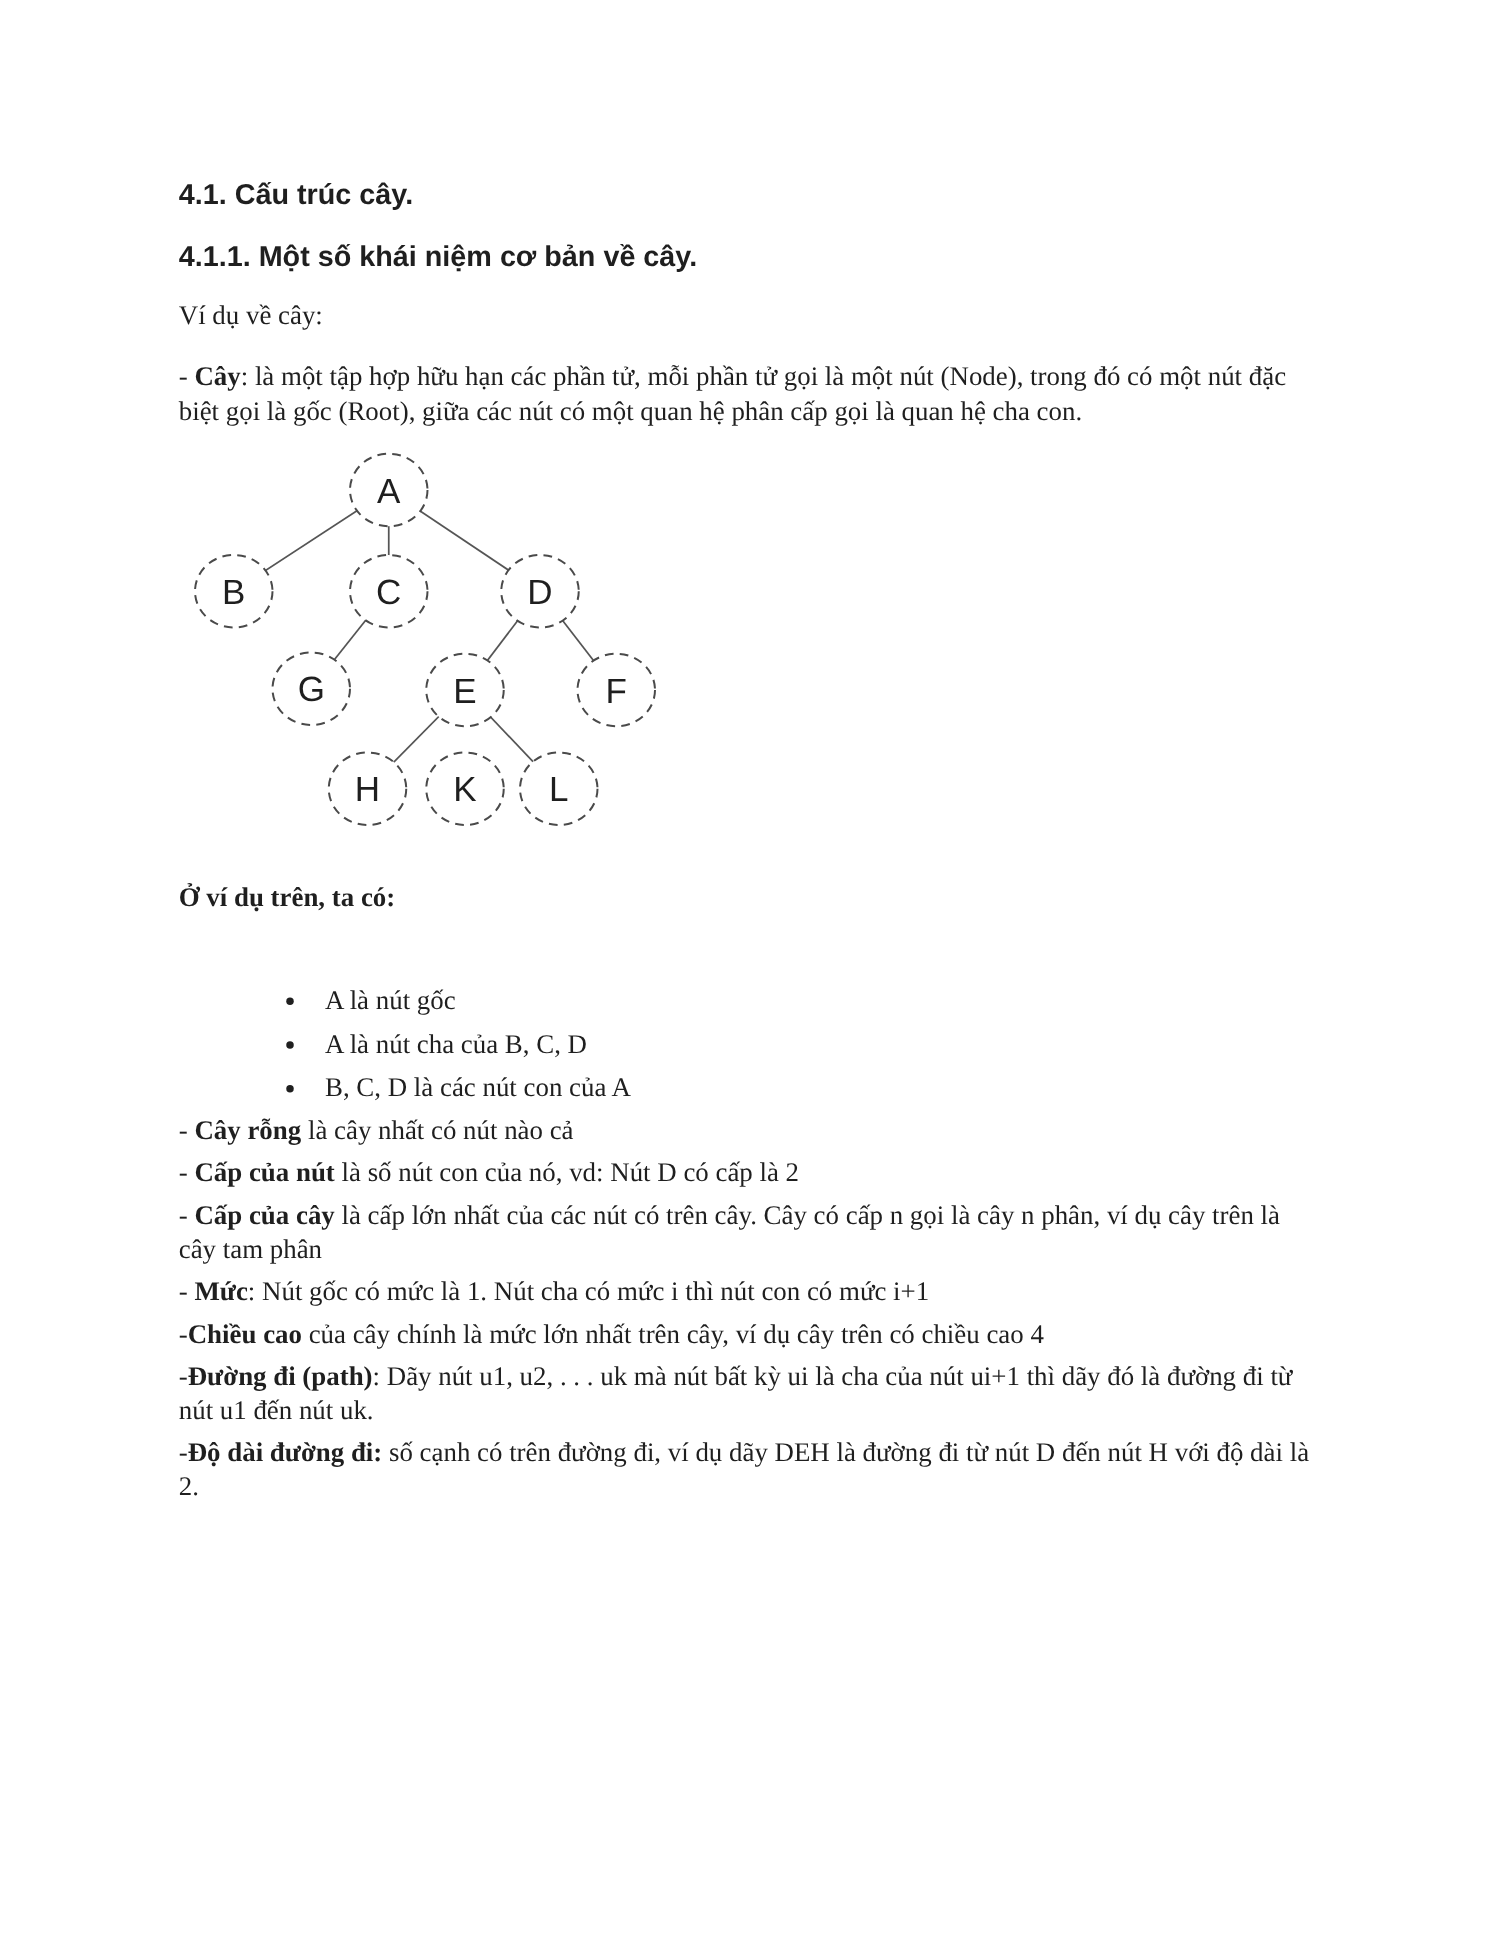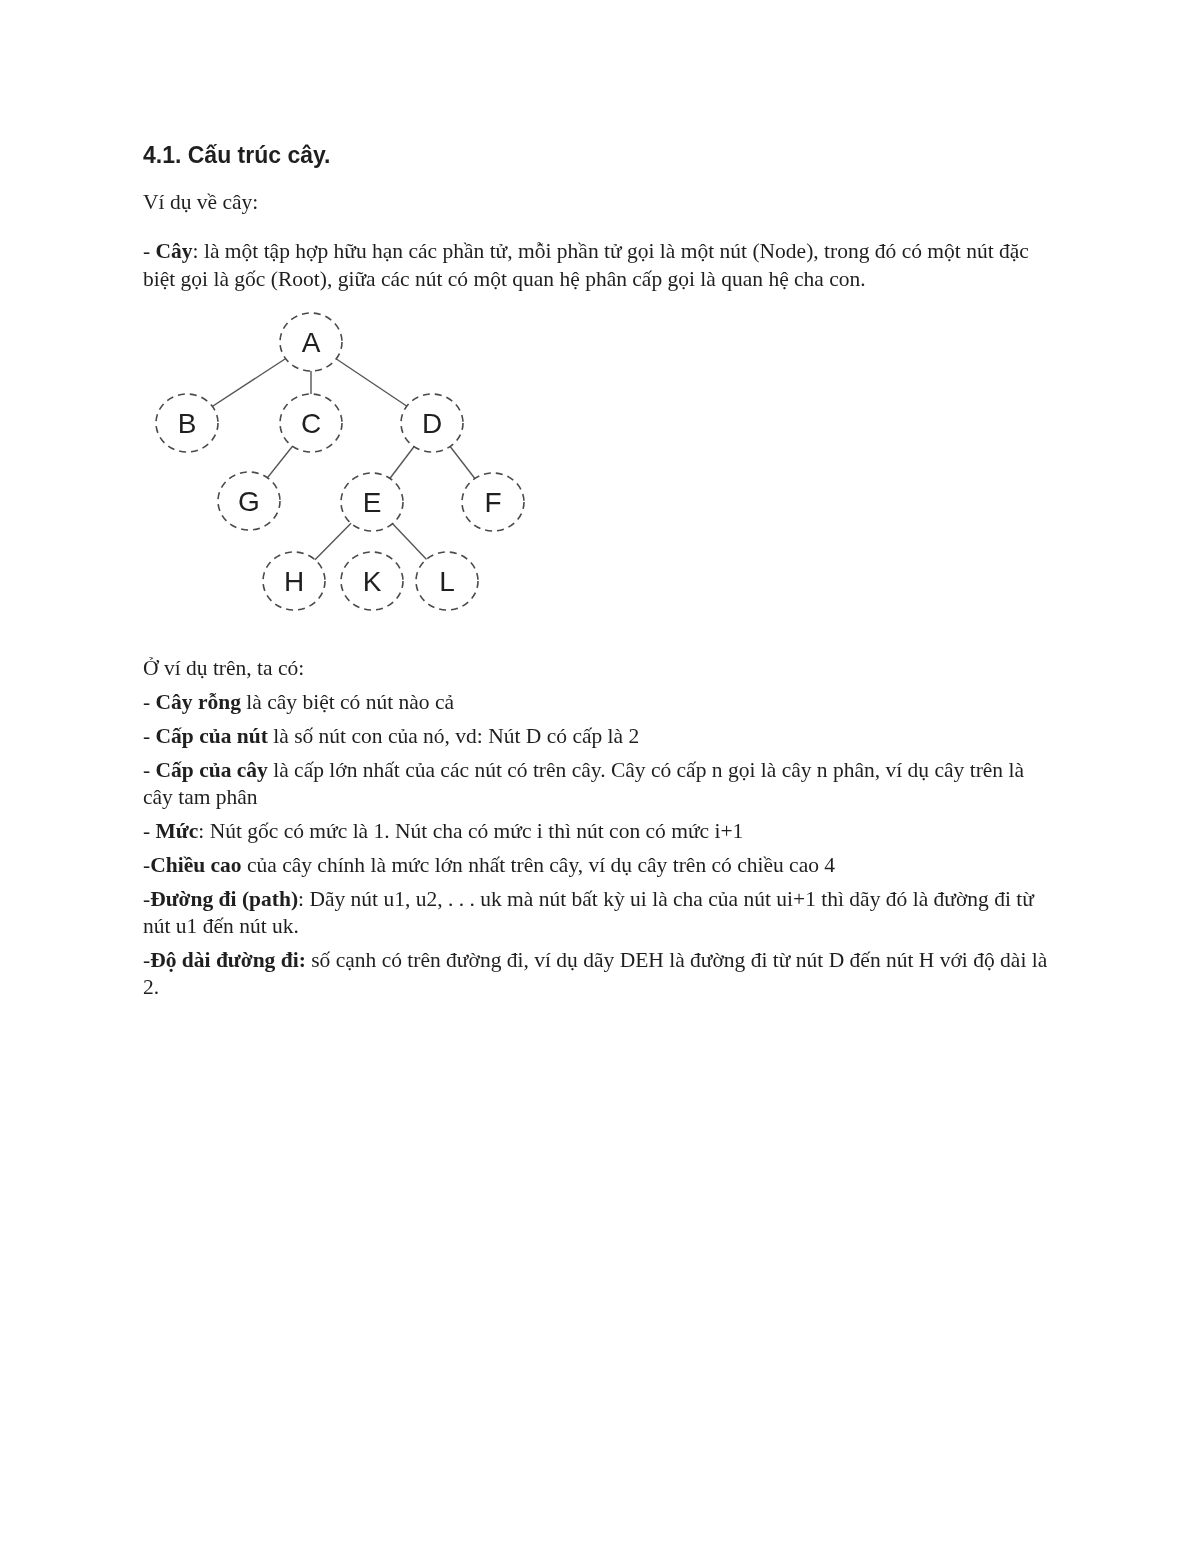--- a/index.html
+++ b/index.html
@@ -27,21 +27,21 @@
     font-size: 21.5px;
     line-height: 28px;
     margin: 21px 0 0 0;
   }
   .tree-svg {
     display: block;
     margin: 14px 0 0 7px;
   }
   .example-heading {
     margin-top: 35px;
-    font-weight: normal;
+    font-weight: bold;
   }
   .example-bullets {
     margin: 54px 0 0 0;
     padding: 0 0 0 105px;
     list-style: disc outside;
   }
   .example-bullets li {
     font-size: 21.5px;
     line-height: 28px;
     margin-bottom: 7px;
@@ -59,20 +59,21 @@
     text-anchor: middle;
   }
 </style>
 </head>
 <body>
 
 <div class="page">
 
   <h1 class="h1">4.1. Cấu trúc cây.</h1>
 
+  <h2 class="h2">4.1.1. Một số khái niệm cơ bản về cây.</h2>
 
   <p class="body">Ví dụ về cây:</p>
 
   <p class="body"><span>- </span><b>Cây</b><span>: là một tập hợp hữu hạn các phần tử, mỗi phần tử gọi là một nút (Node), trong đó có một nút đặc biệt gọi là gốc (Root), giữa các nút có một quan hệ phân cấp gọi là quan hệ cha con.</span></p>
 
   <svg class="tree-svg" width="392" height="312" viewBox="0 0 392 312">
       <line x1="161" y1="35" x2="37" y2="116" stroke="#555555" stroke-width="1.4"></line>
       <line x1="161" y1="35" x2="161" y2="116" stroke="#555555" stroke-width="1.4"></line>
       <line x1="161" y1="35" x2="282" y2="116" stroke="#555555" stroke-width="1.4"></line>
       <line x1="161" y1="116" x2="99" y2="194" stroke="#555555" stroke-width="1.4"></line>
@@ -97,23 +98,28 @@
       <ellipse cx="144" cy="274" rx="31" ry="29" fill="#ffffff" stroke="#4a4a4a" stroke-width="1.6" stroke-dasharray="7 5"></ellipse>
       <text x="144" y="284" class="node-label" fill="#1f1f1f">H</text>
       <ellipse cx="222" cy="274" rx="31" ry="29" fill="#ffffff" stroke="#4a4a4a" stroke-width="1.6" stroke-dasharray="7 5"></ellipse>
       <text x="222" y="284" class="node-label" fill="#1f1f1f">K</text>
       <ellipse cx="297" cy="274" rx="31" ry="29" fill="#ffffff" stroke="#4a4a4a" stroke-width="1.6" stroke-dasharray="7 5"></ellipse>
       <text x="297" y="284" class="node-label" fill="#1f1f1f">L</text>
     </svg>
 
   <p class="body example-heading">Ở ví dụ trên, ta có:</p>
 
+  <ul class="example-bullets">
+      <li>A là nút gốc</li>
+      <li>A là nút cha của B, C, D</li>
+      <li>B, C, D là các nút con của A</li>
+    </ul>
 
   <div class="definitions">
-      <p><span>- </span><b>Cây rỗng</b><span> là cây biệt có nút nào cả</span></p>
+      <p><span>- </span><b>Cây rỗng</b><span> là cây nhất có nút nào cả</span></p>
       <p><span>- </span><b>Cấp của nút</b><span> là số nút con của nó, vd: Nút D có cấp là 2</span></p>
       <p><span>- </span><b>Cấp của cây</b><span> là cấp lớn nhất của các nút có trên cây. Cây có cấp n gọi là cây n phân, ví dụ cây trên là cây tam phân</span></p>
       <p><span>- </span><b>Mức</b><span>: Nút gốc có mức là 1. Nút cha có mức i thì nút con có mức i+1</span></p>
       <p><span>-</span><b>Chiều cao</b><span> của cây chính là mức lớn nhất trên cây, ví dụ cây trên có chiều cao 4</span></p>
       <p><span>-</span><b>Đường đi (path)</b><span>: Dãy nút u1, u2, . . . uk mà nút bất kỳ ui là cha của nút ui+1 thì dãy đó là đường đi từ nút u1 đến nút uk.</span></p>
       <p><span>-</span><b>Độ dài đường đi:</b><span> số cạnh có trên đường đi, ví dụ dãy DEH là đường đi từ nút D đến nút H với độ dài là 2.</span></p>
     </div>
 
 </div>
 

